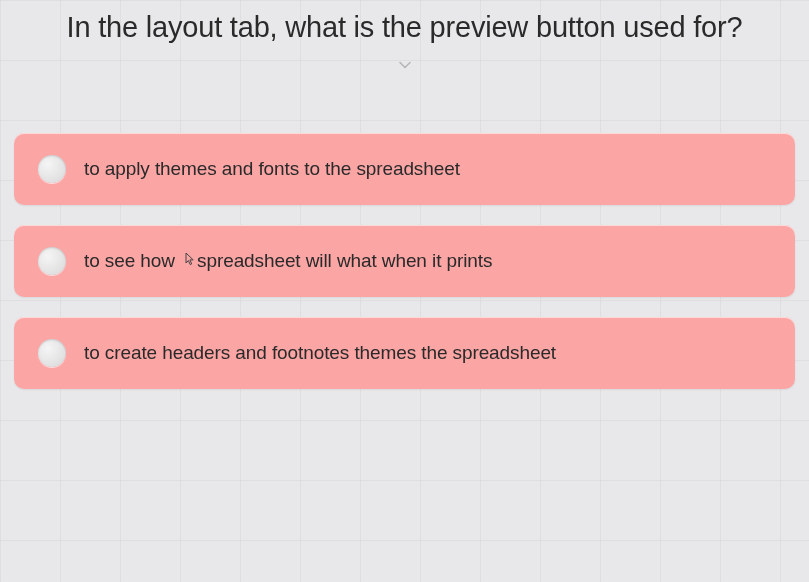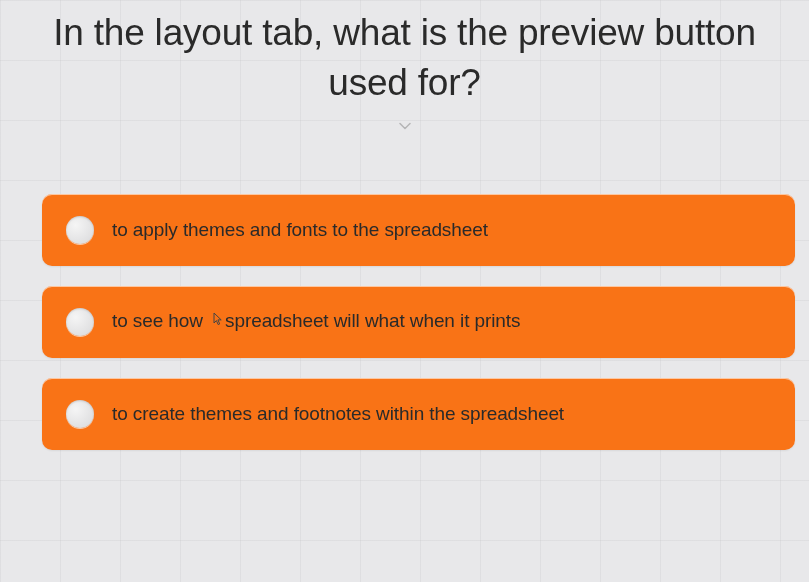--- a/index.html
+++ b/index.html
@@ -16,50 +16,49 @@
         linear-gradient(rgba(200,200,205,0.3) 1px, transparent 1px),
         linear-gradient(90deg, rgba(200,200,205,0.3) 1px, transparent 1px);
       background-size: 60px 60px;
       padding: 0;
       overflow: hidden;
     }
     .question-block {
       padding: 8px 14px 0 14px;
     }
     .question-text {
-      font-size: 37px;
+      font-size: 29px;
       font-weight: 400;
       color: #2a2a2a;
       text-align: center;
       line-height: 1.35;
       letter-spacing: -0.2px;
     }
     .chevron-wrap {
       text-align: center;
       margin-top: 8px;
     }
     .chevron-down {
       display: inline-block;
       width: 12px;
       height: 8px;
       opacity: 0.35;
     }
     .options-block {
       padding: 60px 14px 0 14px;
     }
     .option {
-      background-color: #f97316;
+      background-color: #fca5a5;
       border-radius: 10px;
       padding: 22px 24px;
       margin-bottom: 20px;
       display: flex;
       align-items: center;
       box-shadow: inset 0 1px 0 rgba(255,255,255,0.6), 0 1px 2px rgba(0,0,0,0.07);
       cursor: pointer;
-      margin-left: 28px;
     }
     .option:last-child {
       margin-bottom: 0;
     }
     .radio {
       width: 28px;
       height: 28px;
       border-radius: 50%;
       background: radial-gradient(circle at 35% 33%, #f5f5f5, #d8d8da);
       box-shadow: inset 0 1px 2px rgba(0,0,0,0.15), 0 1px 0 rgba(255,255,255,0.6);
@@ -104,16 +103,16 @@
     <span class="option-text">
       <span>to see how </span><span class="cursor-icon"><svg width="15" height="16" viewBox="0 0 15 16">
             <path d="M5 1 L5 11 L7.4 8.6 L9.2 12.6 L10.7 11.9 L8.9 7.9 L12.2 7.9 Z" fill="none" stroke="#444" stroke-width="1"></path>
           </svg></span><span>spreadsheet will what when it prints</span>
     </span>
   </div>
 
 
   <div class="option">
     <div class="radio"></div>
-    <span class="option-text">to create themes and footnotes within the spreadsheet</span>
+    <span class="option-text">to create headers and footnotes themes the spreadsheet</span>
   </div>
 
 </div>
 
 </body></html>

